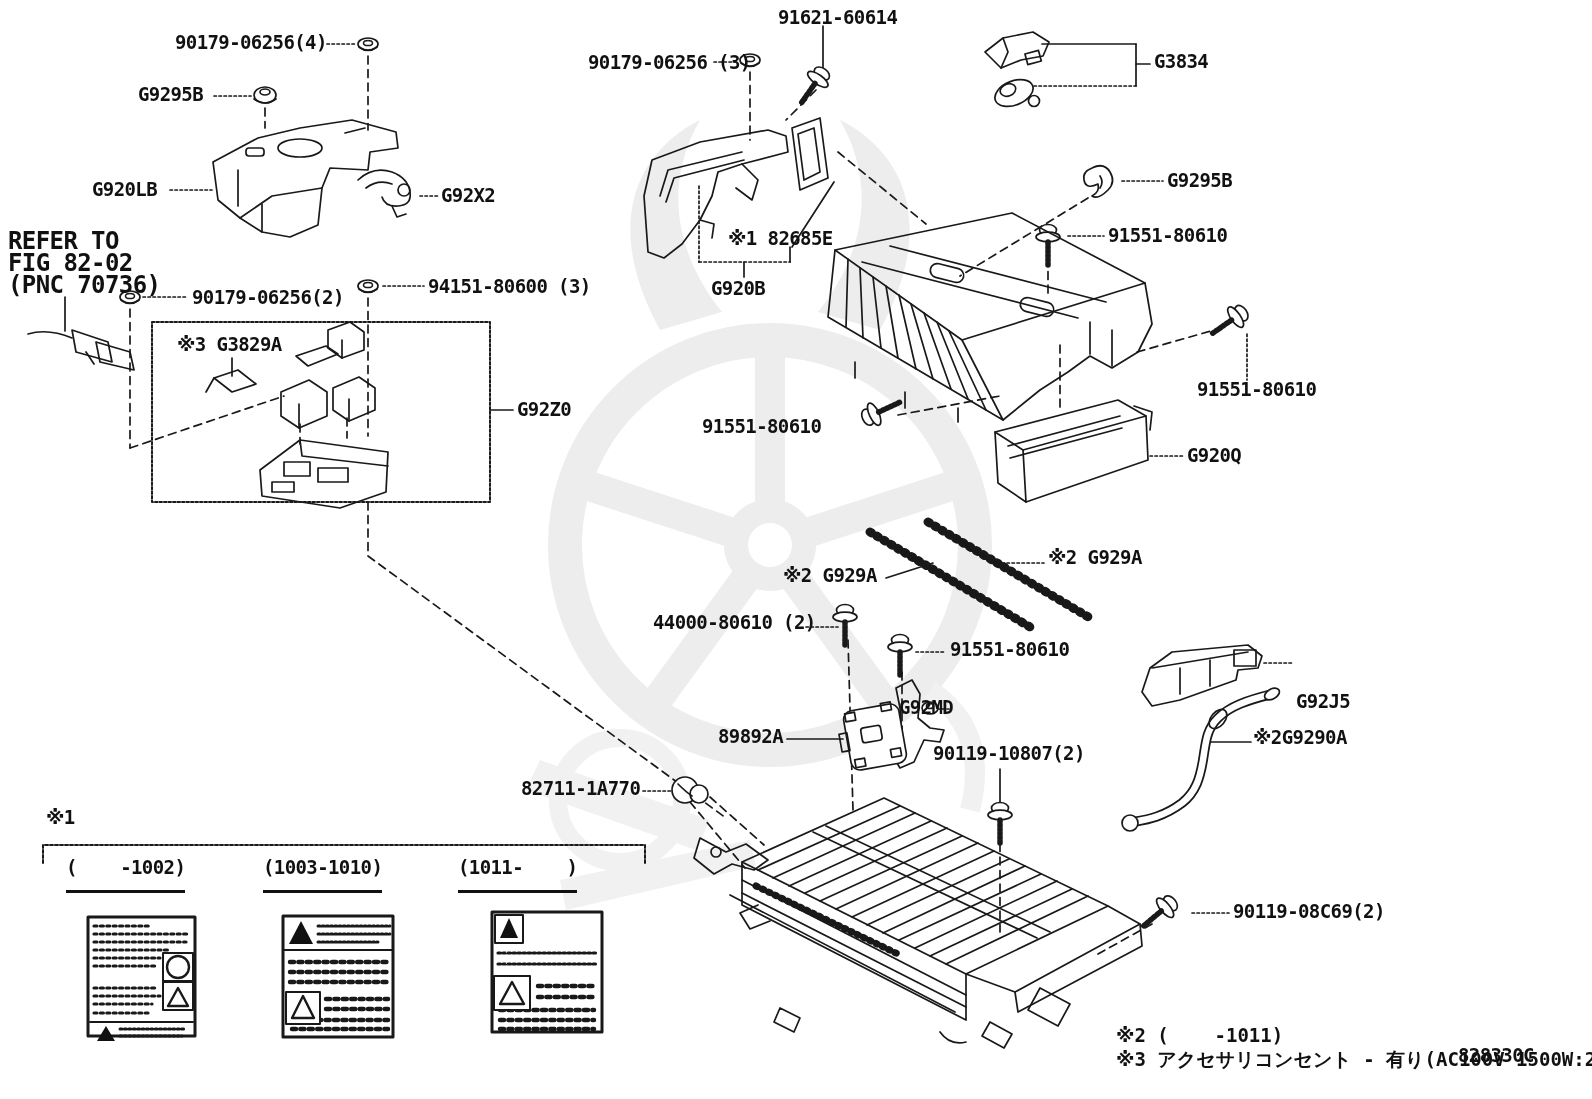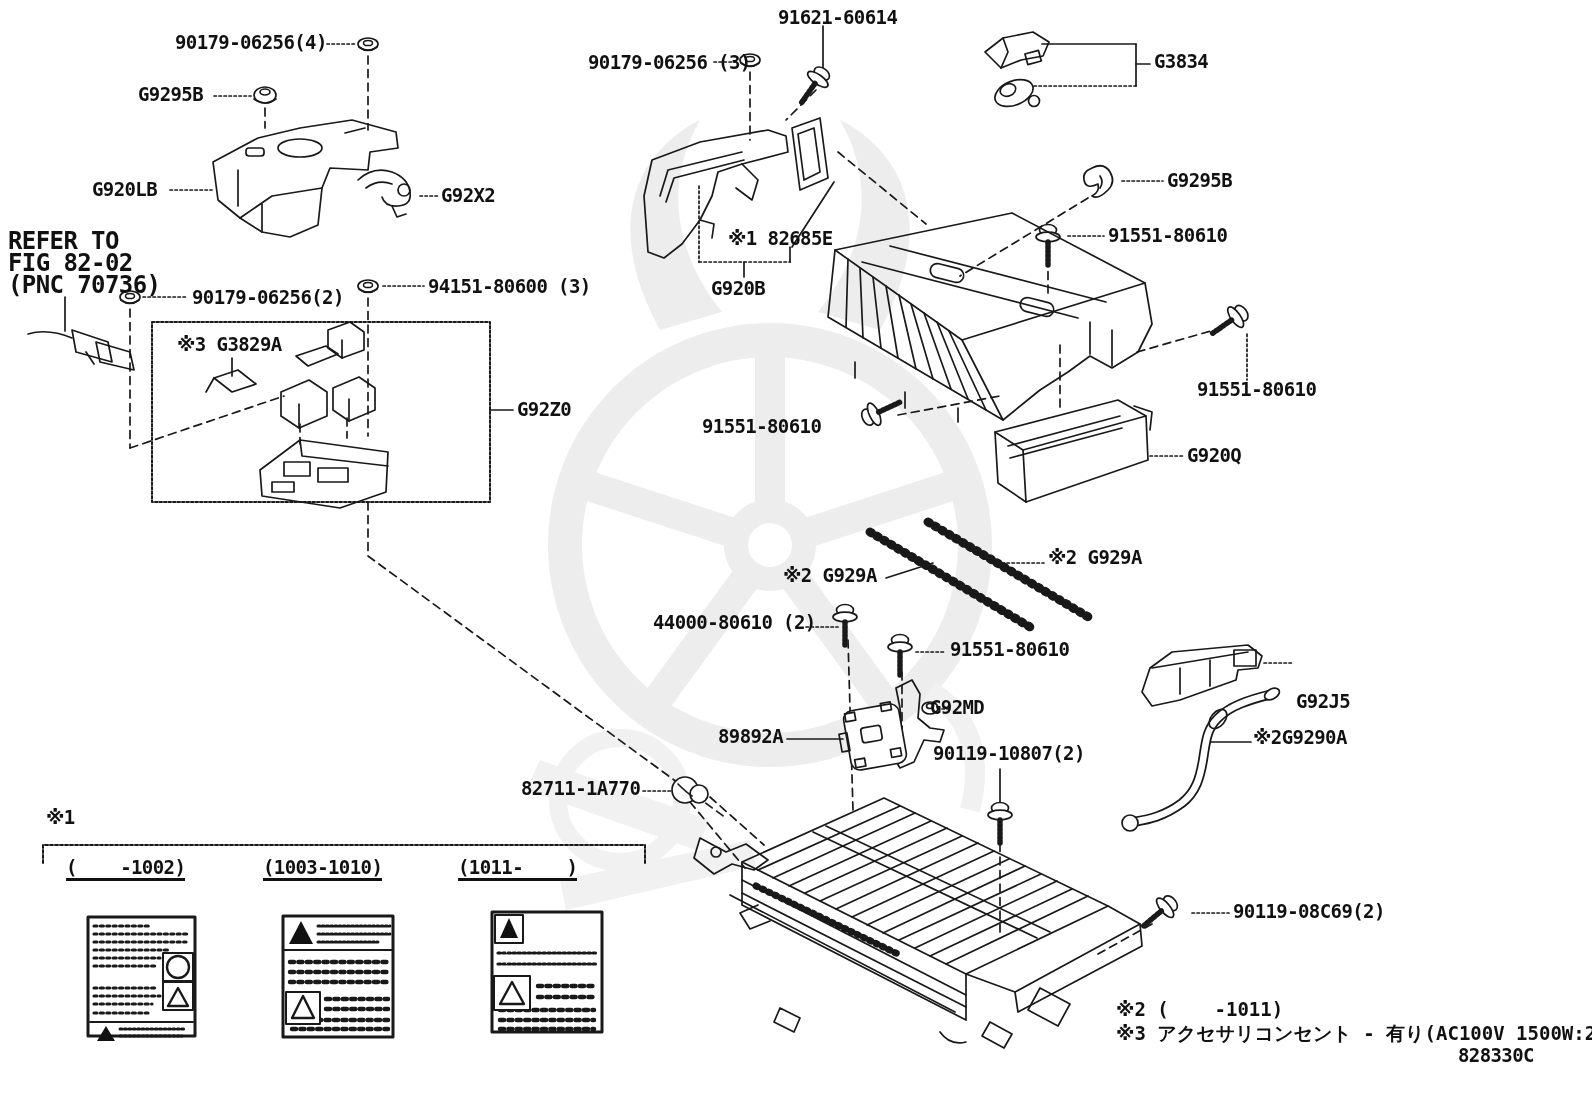--- a/index.html
+++ b/index.html
@@ -2,22 +2,22 @@
 <html><head>
 <meta charset="utf-8">
 <style>
   html,body{margin:0;padding:0;background:#fff;}
   #stage{position:relative;width:1592px;height:1099px;background:#fff;overflow:hidden;
          font-family:"DejaVu Sans Mono","DejaVu Sans",monospace;}
   svg{position:absolute;left:0;top:0;}
   .lbl{position:absolute;font-weight:bold;font-size:19px;line-height:1.05;color:#111;
        letter-spacing:-0.6px;white-space:pre;text-align:right;}
   .lbl.sm{font-size:24px;}
-  .lbl.range{border-bottom:3px solid #111;padding-bottom:0;}
-  .lbl.jp{letter-spacing:0;}
+  .lbl.range{border-bottom:3px solid #111;padding-bottom:12px;}
+  .lbl.jp{letter-spacing:0;margin-top:26px;}
 </style>
 </head>
 <body>
 
 <div id="stage">
 
   <svg width="1592" height="1099" aria-hidden="true">
     <g stroke="#ededed" fill="none">
       <circle cx="770" cy="545" r="205" stroke-width="34"></circle>
       <g stroke-width="30">
@@ -413,21 +413,21 @@
   <div class="lbl" style="left:711px;top:279px">G920B</div>
   <div class="lbl" style="left:1197px;top:380px">91551-80610</div>
   <div class="lbl" style="left:702px;top:417px">91551-80610</div>
   <div class="lbl" style="left:1187px;top:446px">G920Q</div>
 
   <div class="lbl" style="left:1048px;top:548px">※2 G929A</div>
   <div class="lbl" style="left:783px;top:566px">※2 G929A</div>
   <div class="lbl" style="left:653px;top:613px">44000-80610 (2)</div>
   <div class="lbl" style="left:950px;top:640px">91551-80610</div>
   <div class="lbl" style="left:1296px;top:692px">G92J5</div>
-  <div class="lbl" style="left:930px;top:698px">G92MD</div>
+  <div class="lbl" style="left:899px;top:698px">G92MD</div>
   <div class="lbl" style="left:718px;top:727px">89892A</div>
   <div class="lbl" style="left:1253px;top:728px">※2G9290A</div>
   <div class="lbl" style="left:933px;top:744px">90119-10807(2)</div>
   <div class="lbl" style="left:521px;top:779px">82711-1A770</div>
 
   <div class="lbl" style="left:46px;top:808px">※1</div>
   <div class="lbl range" style="left:66px;top:858px">(    -1002)</div>
   <div class="lbl range" style="left:263px;top:858px">(1003-1010)</div>
   <div class="lbl range" style="left:458px;top:858px">(1011-    )</div>
 

